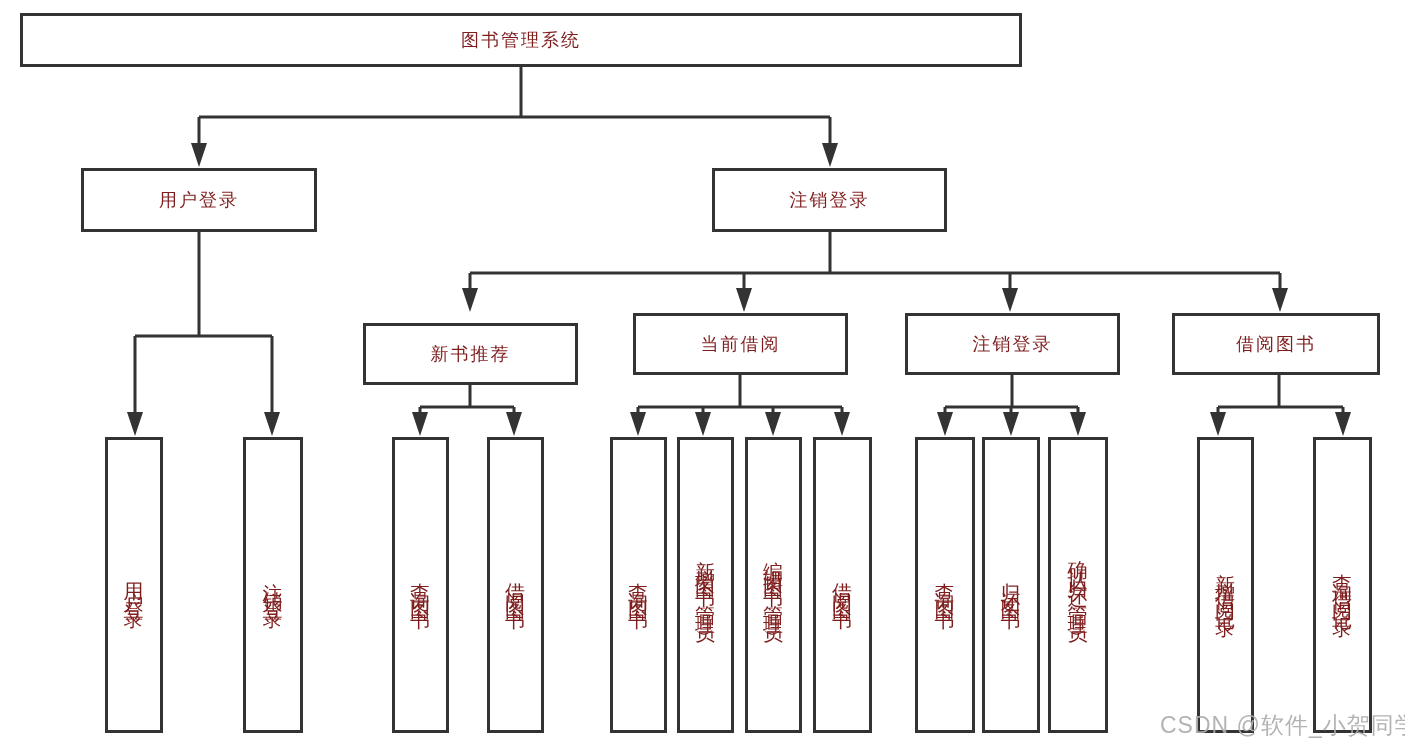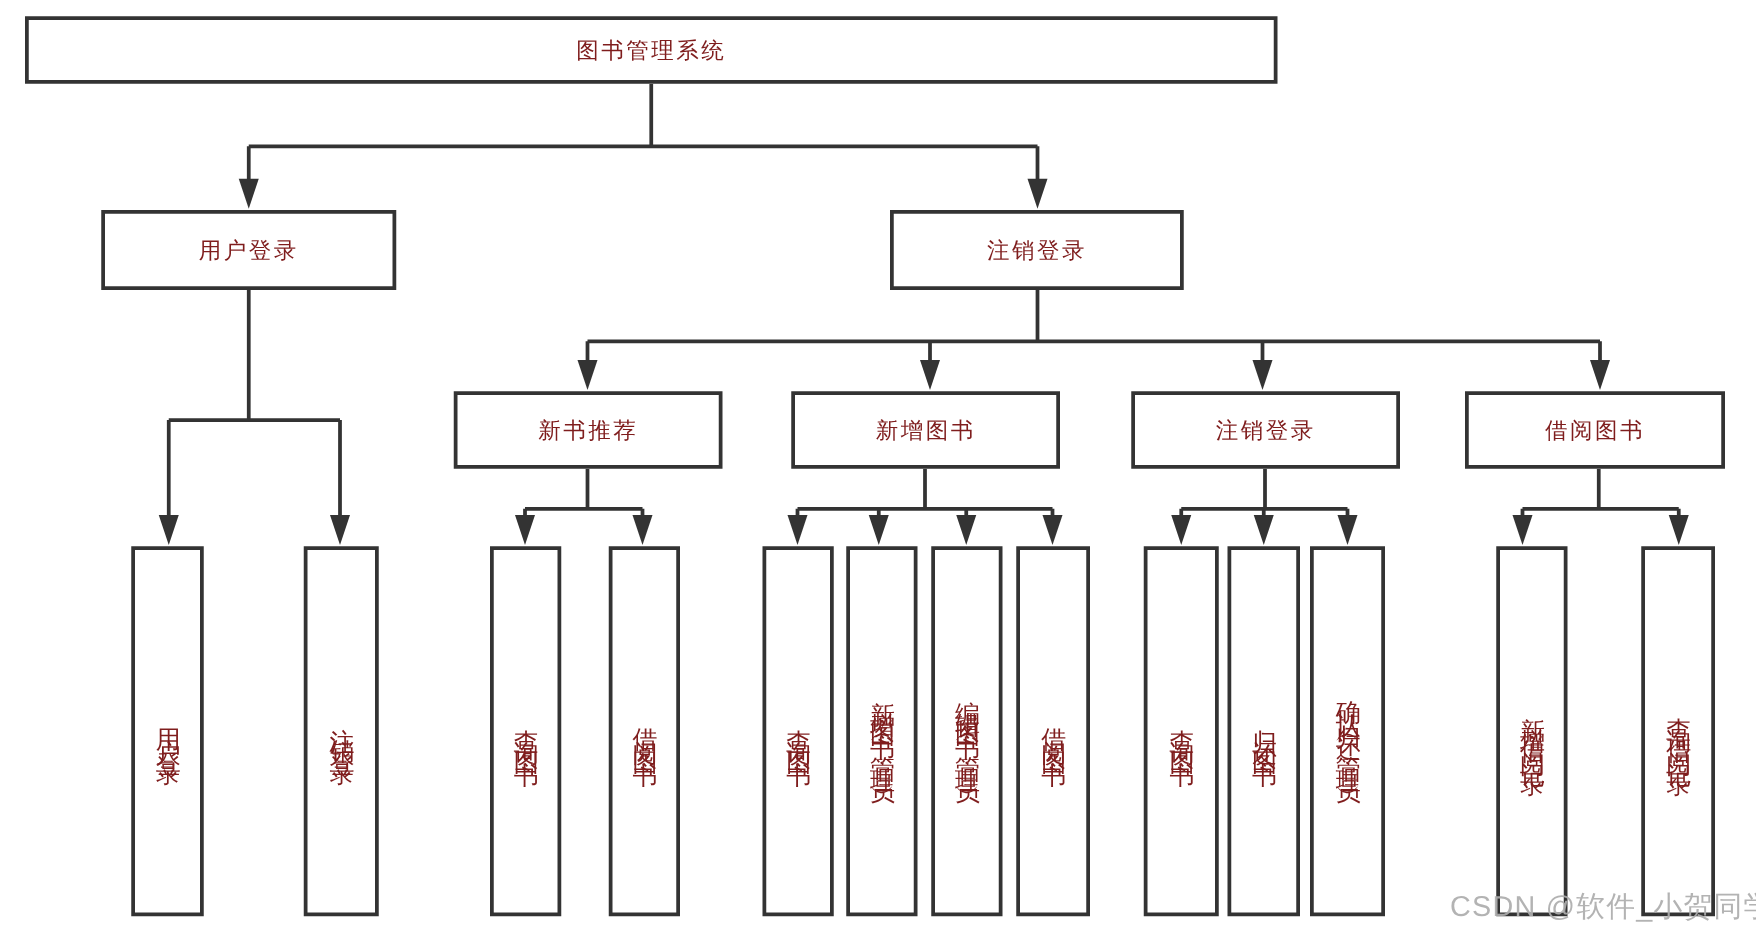--- a/index.html
+++ b/index.html
@@ -98,25 +98,25 @@
     <span class="h-label">图书管理系统</span>
   </div>
 
   <div class="box" style="left:81px; top:168px; width:236px; height:64px;">
     <span class="h-label">用户登录</span>
   </div>
   <div class="box" style="left:712px; top:168px; width:235px; height:64px;">
     <span class="h-label">注销登录</span>
   </div>
 
-  <div class="box" style="left:363px; top:313px; width:215px; height:62px;">
+  <div class="box" style="left:363px; top:323px; width:215px; height:62px;">
     <span class="h-label">新书推荐</span>
   </div>
   <div class="box" style="left:633px; top:313px; width:215px; height:62px;">
-    <span class="h-label">新增图书</span>
+    <span class="h-label">当前借阅</span>
   </div>
   <div class="box" style="left:905px; top:313px; width:215px; height:62px;">
     <span class="h-label">注销登录</span>
   </div>
   <div class="box" style="left:1172px; top:313px; width:208px; height:62px;">
     <span class="h-label">借阅图书</span>
   </div>
 
   <div class="box leaf" style="left:105px; top:437px; width:58px; height:296px;">
     <span class="vtext">用户登录</span>

